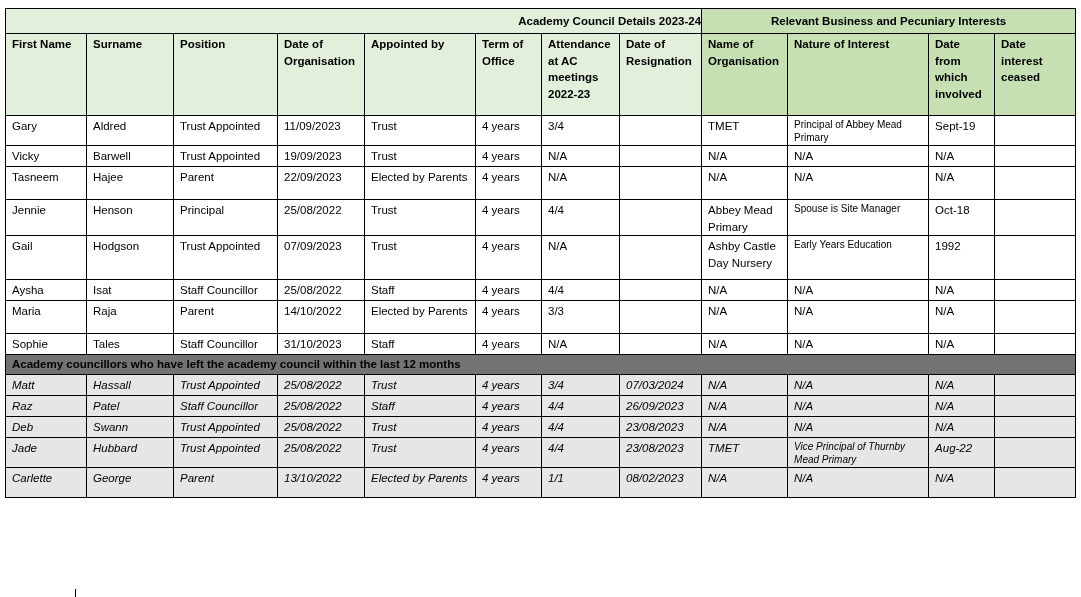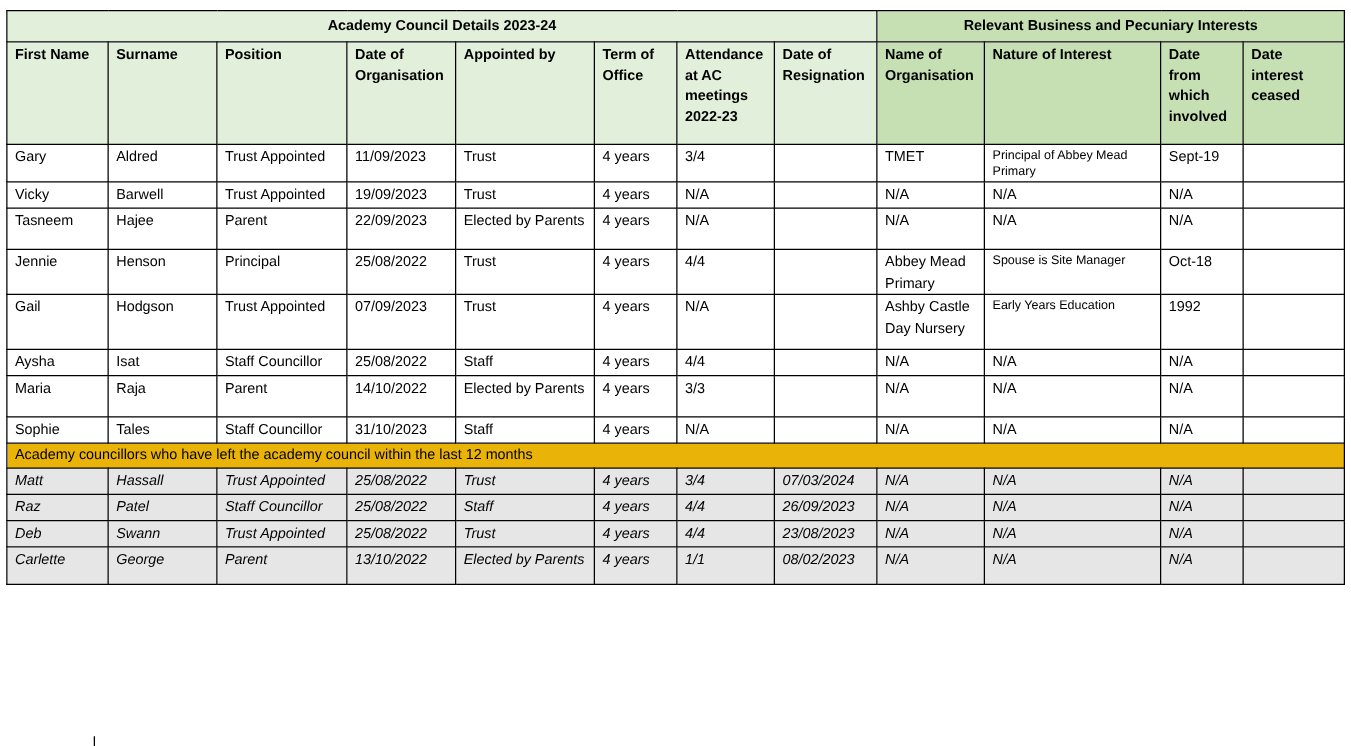--- a/index.html
+++ b/index.html
@@ -2,25 +2,25 @@
 <html><head>
 <meta charset="utf-8">
 <style>
   html, body { margin: 0; padding: 0; background: #ffffff; }
   body { width: 1081px; height: 597px; position: relative; overflow: hidden;
          font-family: "Liberation Sans", "DejaVu Sans", sans-serif; color: #000; }
   table { position: absolute; left: 5px; top: 8px; border-collapse: collapse; table-layout: fixed; width: 1070px; }
   td, th { border: 1px solid #000; vertical-align: top; padding: 2px 6px 0 6px;
            font-size: 11.5px; line-height: 16.5px; text-align: left; overflow: hidden; }
   th { font-weight: bold; }
-  .sec-council { background: #e2efda; text-align: center; height: 24px; vertical-align: middle; padding: 0; }
+  .sec-council { background: #e2efda; text-align: right; height: 24px; vertical-align: middle; padding: 0; }
   .sec-interest { background: #c6e0b4; text-align: center; height: 24px; vertical-align: middle; padding: 0; }
   .hdr-council { background: #e2efda; height: 79px; }
   .hdr-interest { background: #c6e0b4; height: 79px; }
-  .divider-row td { background: #eab308; font-weight: normal; height: 18px; padding-top: 1px; }
+  .divider-row td { background: #737373; font-weight: bold; height: 18px; padding-top: 1px; }
   .former td { background: #e7e6e6; font-style: italic; }
   .small { font-size: 10px; line-height: 13px; }
   .stub { position: absolute; left: 75px; top: 589px; width: 1px; height: 8px; background: #000; }
 </style>
 </head>
 <body>
 
 <table>
   <colgroup>
     <col style="width:81px">
@@ -206,20 +206,34 @@
         <td>Trust</td>
         <td>4 years</td>
         <td>4/4</td>
         <td>23/08/2023</td>
         <td>N/A</td>
         <td>N/A</td>
         <td>N/A</td>
         <td></td>
       </tr>
       <tr class="former" style="height:30px">
+        <td>Jade</td>
+        <td>Hubbard</td>
+        <td>Trust Appointed</td>
+        <td>25/08/2022</td>
+        <td>Trust</td>
+        <td>4 years</td>
+        <td>4/4</td>
+        <td>23/08/2023</td>
+        <td>TMET</td>
+        <td class="small">Vice Principal of Thurnby Mead Primary</td>
+        <td>Aug-22</td>
+        <td></td>
+      </tr>
+      <tr class="former" style="height:30px">
         <td>Carlette</td>
         <td>George</td>
         <td>Parent</td>
         <td>13/10/2022</td>
         <td>Elected by Parents</td>
         <td>4 years</td>
         <td>1/1</td>
         <td>08/02/2023</td>
         <td>N/A</td>
         <td>N/A</td>

